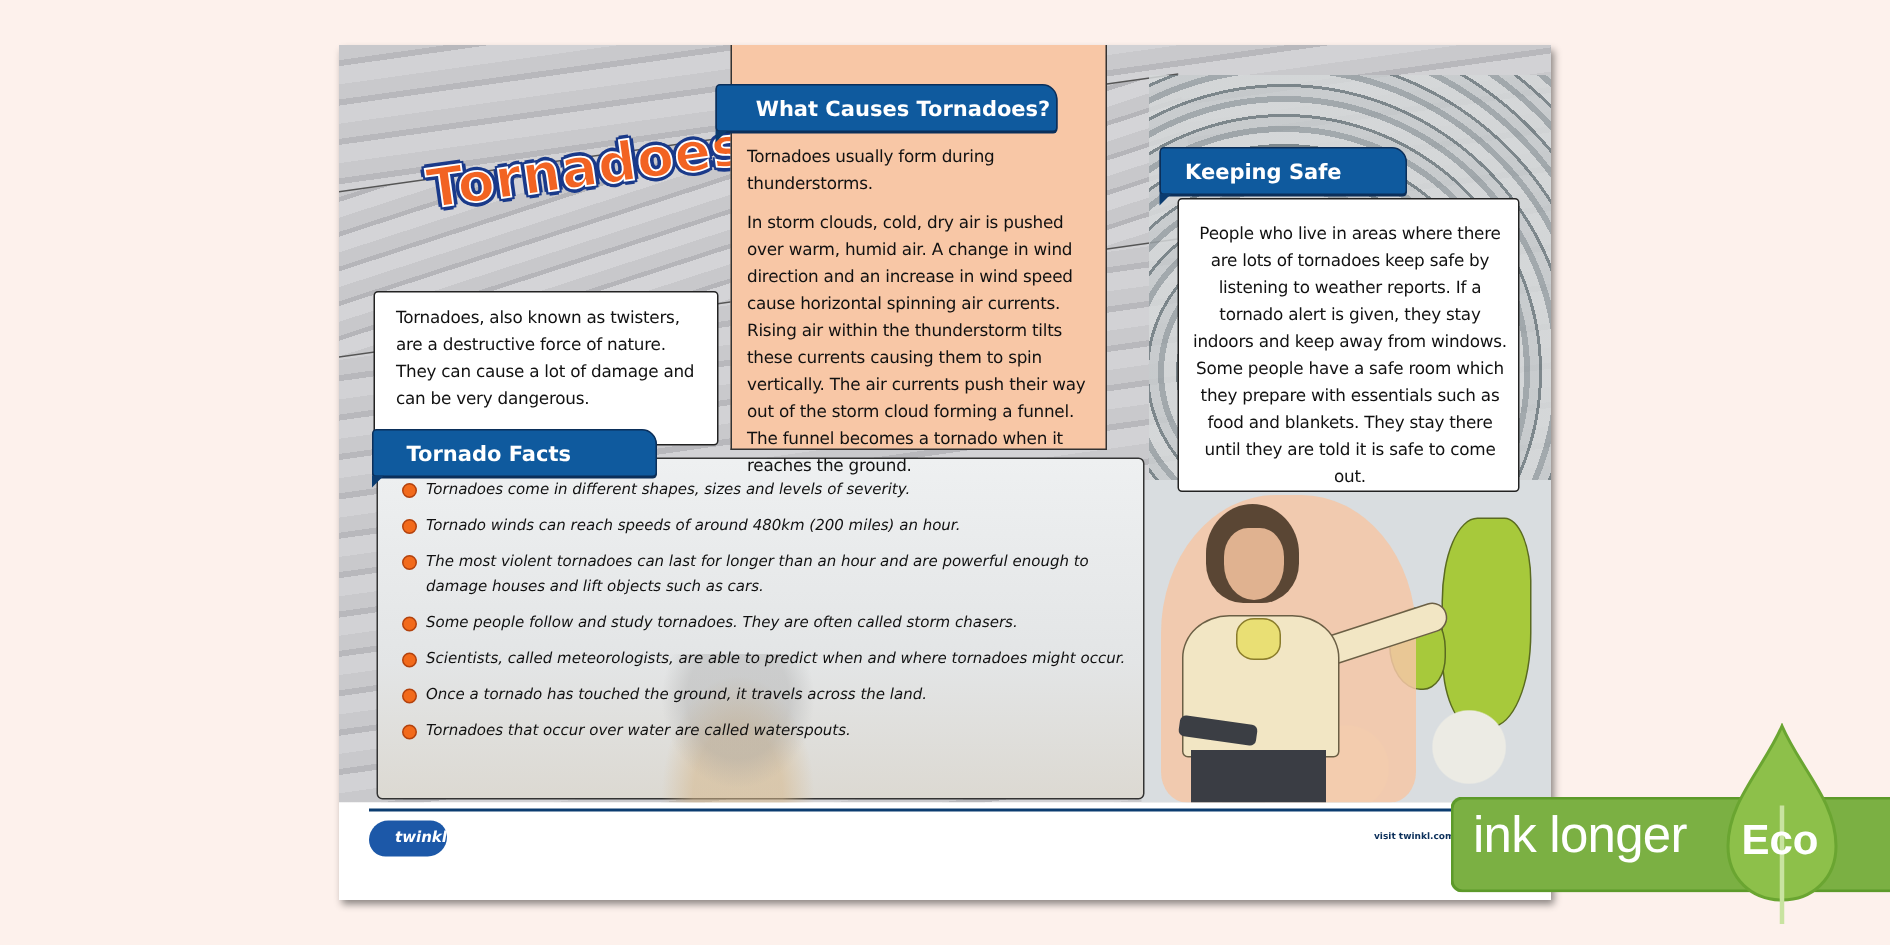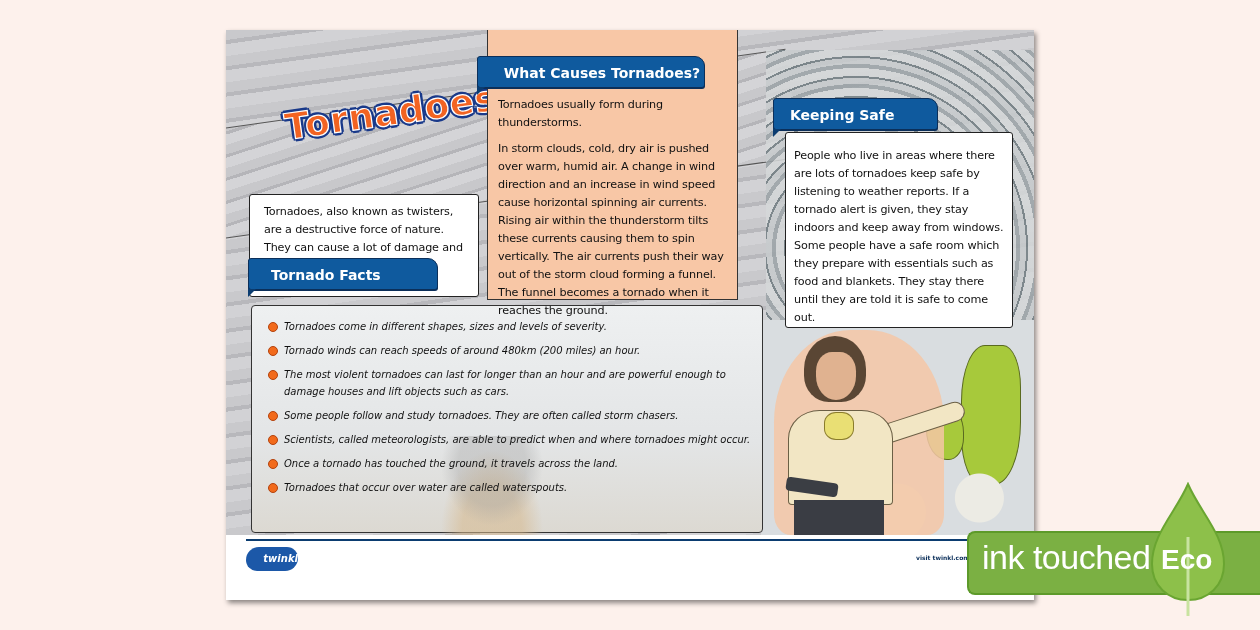--- a/index.html
+++ b/index.html
@@ -94,27 +94,28 @@
     height: 32px; line-height: 32px; padding-left: 22px;
     border: 1.5px solid #0b2f5a; border-radius: 3px 10px 3px 3px;
     box-shadow: 0 1px 0 #0b2f5a;
   }
   .banner .tail {
     position: absolute; left: -1.5px; bottom: -8px; width: 0; height: 0;
     border-left: 8px solid #0b3c70; border-bottom: 8px solid transparent;
   }
   .banner-causes { left: 251px; top: 26px; width: 228px; text-align: center; }
   .banner-safe { left: 547px; top: 68px; width: 165px; padding-left: 16px; }
-  .banner-facts { left: 22px; top: 228px; width: 190px; }
+  .banner-facts { left: 22px; top: 256px; width: 190px; }
 
   
   .safe {
     position: absolute; left: 559px; top: 102px; width: 228px; height: 196px;
     background: #ffffff; border: 1.5px solid #222; border-radius: 3px;
     padding: 14px 6px 6px 8px;
+    text-align: center;
   }
 
   
   .facts-list {
     position: absolute; left: 40px; top: 288px; width: 496px;
     list-style: none;
   }
   .facts-list li { position: relative; padding-left: 18px; margin-bottom: 7px; font-size: 10px; line-height: 17px; color: #111; font-style: italic; }
   .facts-list .bullet {
     position: absolute; left: 2px; top: 4px; width: 10px; height: 10px; border-radius: 50%;
@@ -210,18 +211,18 @@
     <li><span class="bullet"></span><span>Once a tornado has touched the ground, it travels across the land.</span></li>
     <li><span class="bullet"></span><span>Tornadoes that occur over water are called waterspouts.</span></li>
   </ul>
 
   <div class="footer-line"></div>
   <div class="logo">twinkl</div>
   <div class="visit">visit twinkl.com</div>
 </div>
 
 <div class="eco"></div>
-<div class="eco-text">ink touched</div>
+<div class="eco-text">ink longer</div>
 <svg class="leaf" viewBox="0 0 80 138">
   <path d="M40 2 C52 30 76 52 76 82 C76 104 60 118 40 118 C20 118 4 104 4 82 C4 52 28 30 40 2 Z" fill="#8dc04a" stroke="#6aa531" stroke-width="2"></path>
   <line x1="40" y1="55" x2="40" y2="134" stroke="#c8e3a0" stroke-width="3"></line>
 </svg>
 <div class="eco-label">Eco</div>
 
 </body></html>

